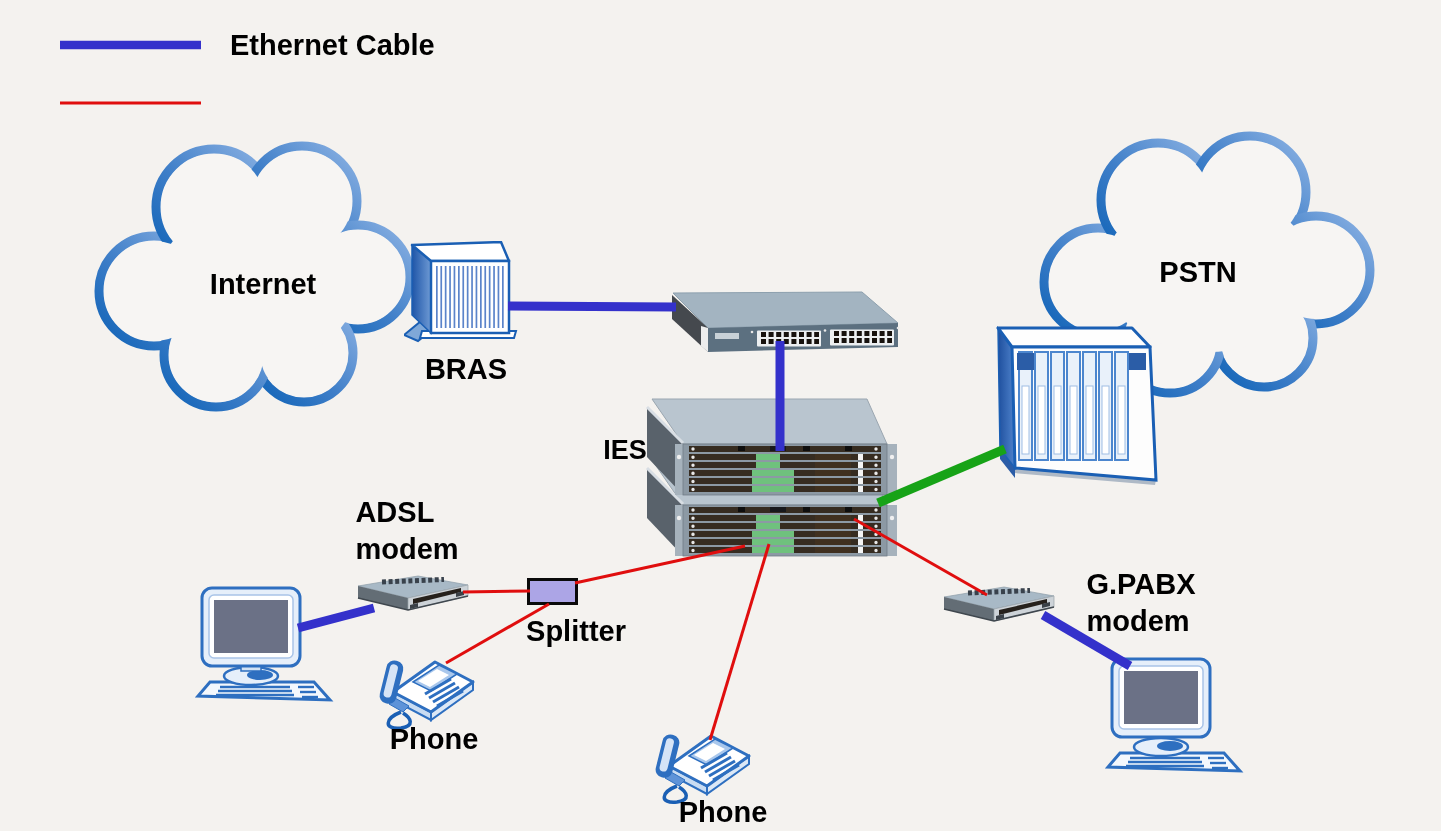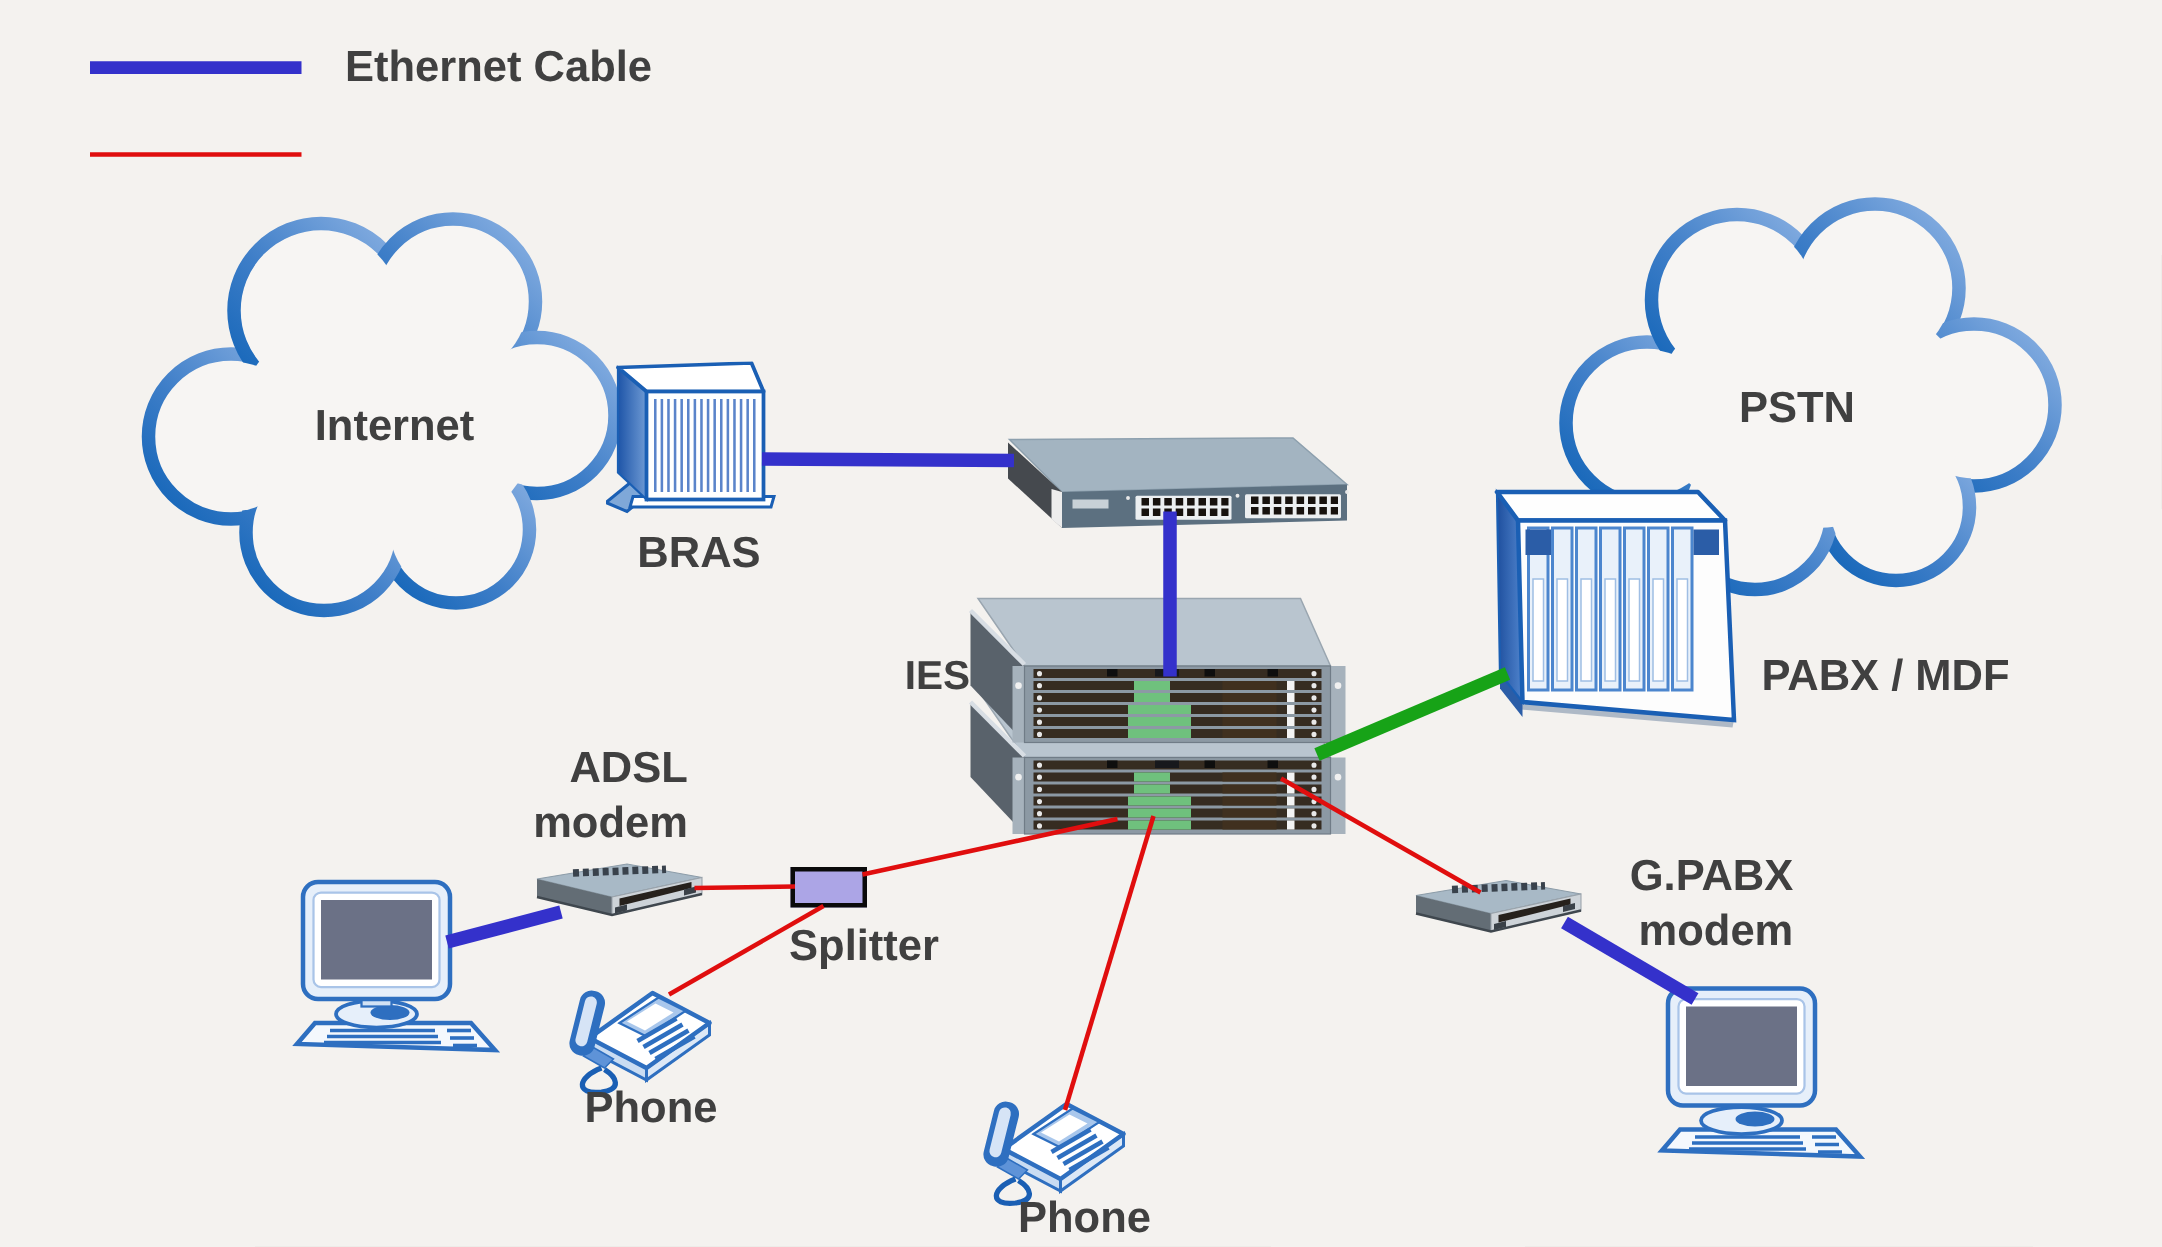--- a/index.html
+++ b/index.html
@@ -1,21 +1,21 @@
 <!DOCTYPE html>
 <html><head>
 <meta charset="utf-8">
 <style>
   html,body{margin:0;padding:0;background:#e9e7e4;}
   .stage{position:relative;width:1441px;height:831px;background:#F4F2EF;overflow:hidden;
          font-family:"Liberation Sans",sans-serif;}
   .node{position:absolute;z-index:2;}
   .links{position:absolute;left:0;top:0;width:1441px;height:831px;z-index:4;pointer-events:none;}
-  .lbl{position:absolute;z-index:6;font-weight:bold;color:#404040;font-size:29px;
-       white-space:nowrap;text-align:right;transform:translateX(-50%);line-height:37px;}
+  .lbl{position:absolute;z-index:6;font-weight:bold;color:#000000;font-size:29px;
+       white-space:nowrap;text-align:left;transform:translateX(-50%);line-height:37px;}
   .lbl.noshift{transform:none;}
   .lbl.small{font-size:27px;margin-left:24px;}
   .legend-swatch{position:absolute;z-index:3;}
   .splitter-box{position:absolute;left:527px;top:578px;width:45px;height:21px;
        background:#ACA5E6;border:3px solid #0a0a0a;z-index:2;}
 </style>
 </head>
 <body>
 
 <div class="stage">
@@ -296,21 +296,20 @@
     <line x1="463" y1="592" x2="530" y2="591" stroke="#E00E0E" stroke-width="3"></line>
     <line x1="549" y1="604" x2="446" y2="663" stroke="#E00E0E" stroke-width="3"></line>
     <line x1="769" y1="544" x2="710" y2="740" stroke="#E00E0E" stroke-width="3"></line>
     <line x1="854" y1="519" x2="987" y2="595" stroke="#E00E0E" stroke-width="3"></line>
   </svg>
 
   <div class="lbl" style="left:263px;top:266px">Internet</div>
   <div class="lbl" style="left:466px;top:351px">BRAS</div>
   <div class="lbl small" style="left:601px;top:432px">IES</div>
   <div class="lbl" style="left:1198px;top:254px">PSTN</div>
-  <div class="lbl" style="left:1257px;top:433px">PABX / MDF</div>
   <div class="lbl" style="left:407px;top:494px">
     <div>ADSL</div>
     <div>modem</div>
   </div>
   <div class="lbl" style="left:576px;top:613px">Splitter</div>
   <div class="lbl" style="left:434px;top:721px">Phone</div>
   <div class="lbl" style="left:723px;top:794px">Phone</div>
   <div class="lbl" style="left:1141px;top:566px">
     <div>G.PABX</div>
     <div>modem</div>

